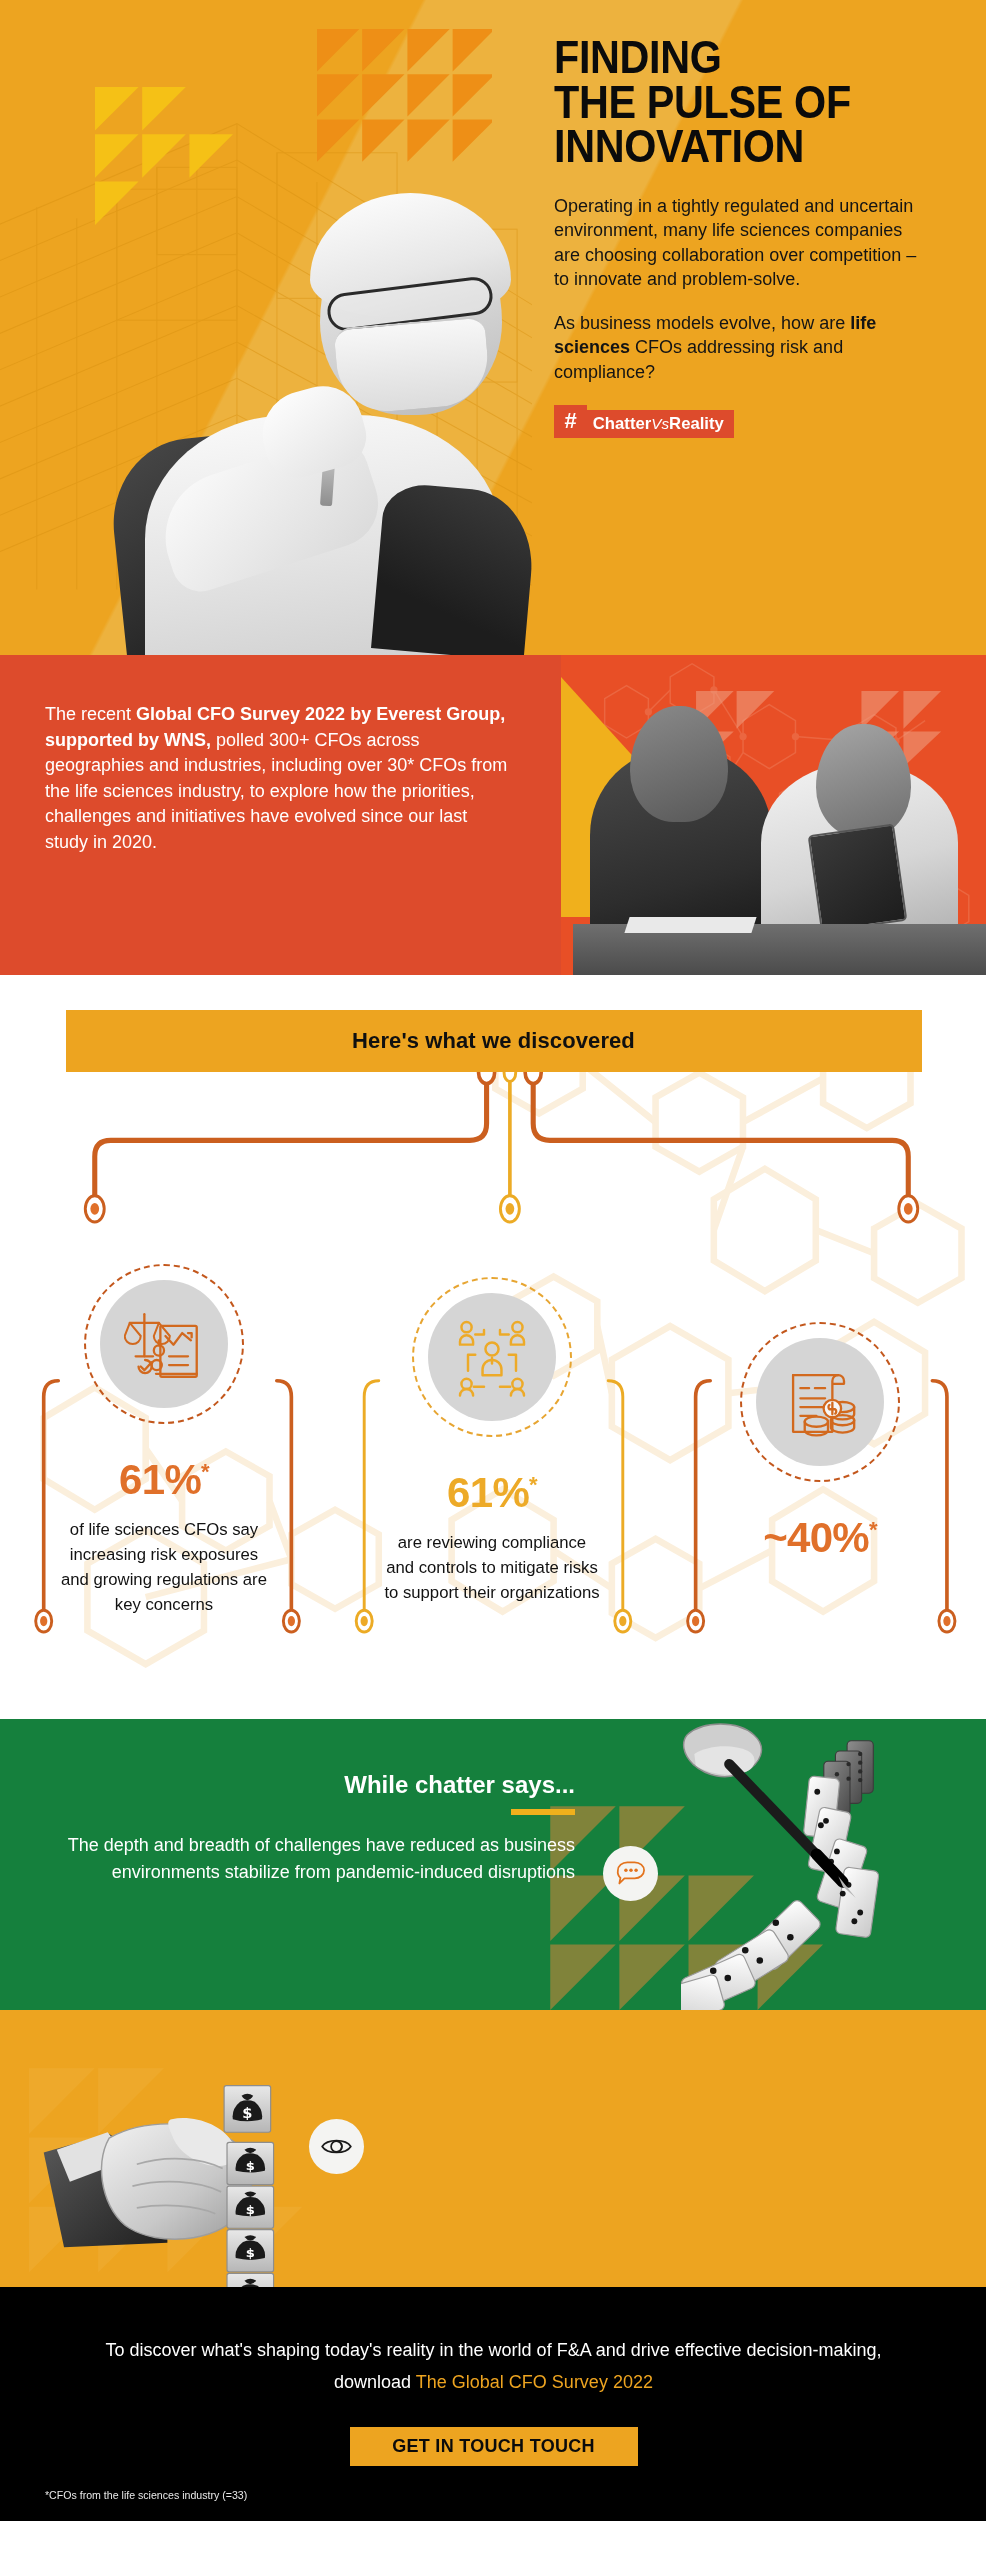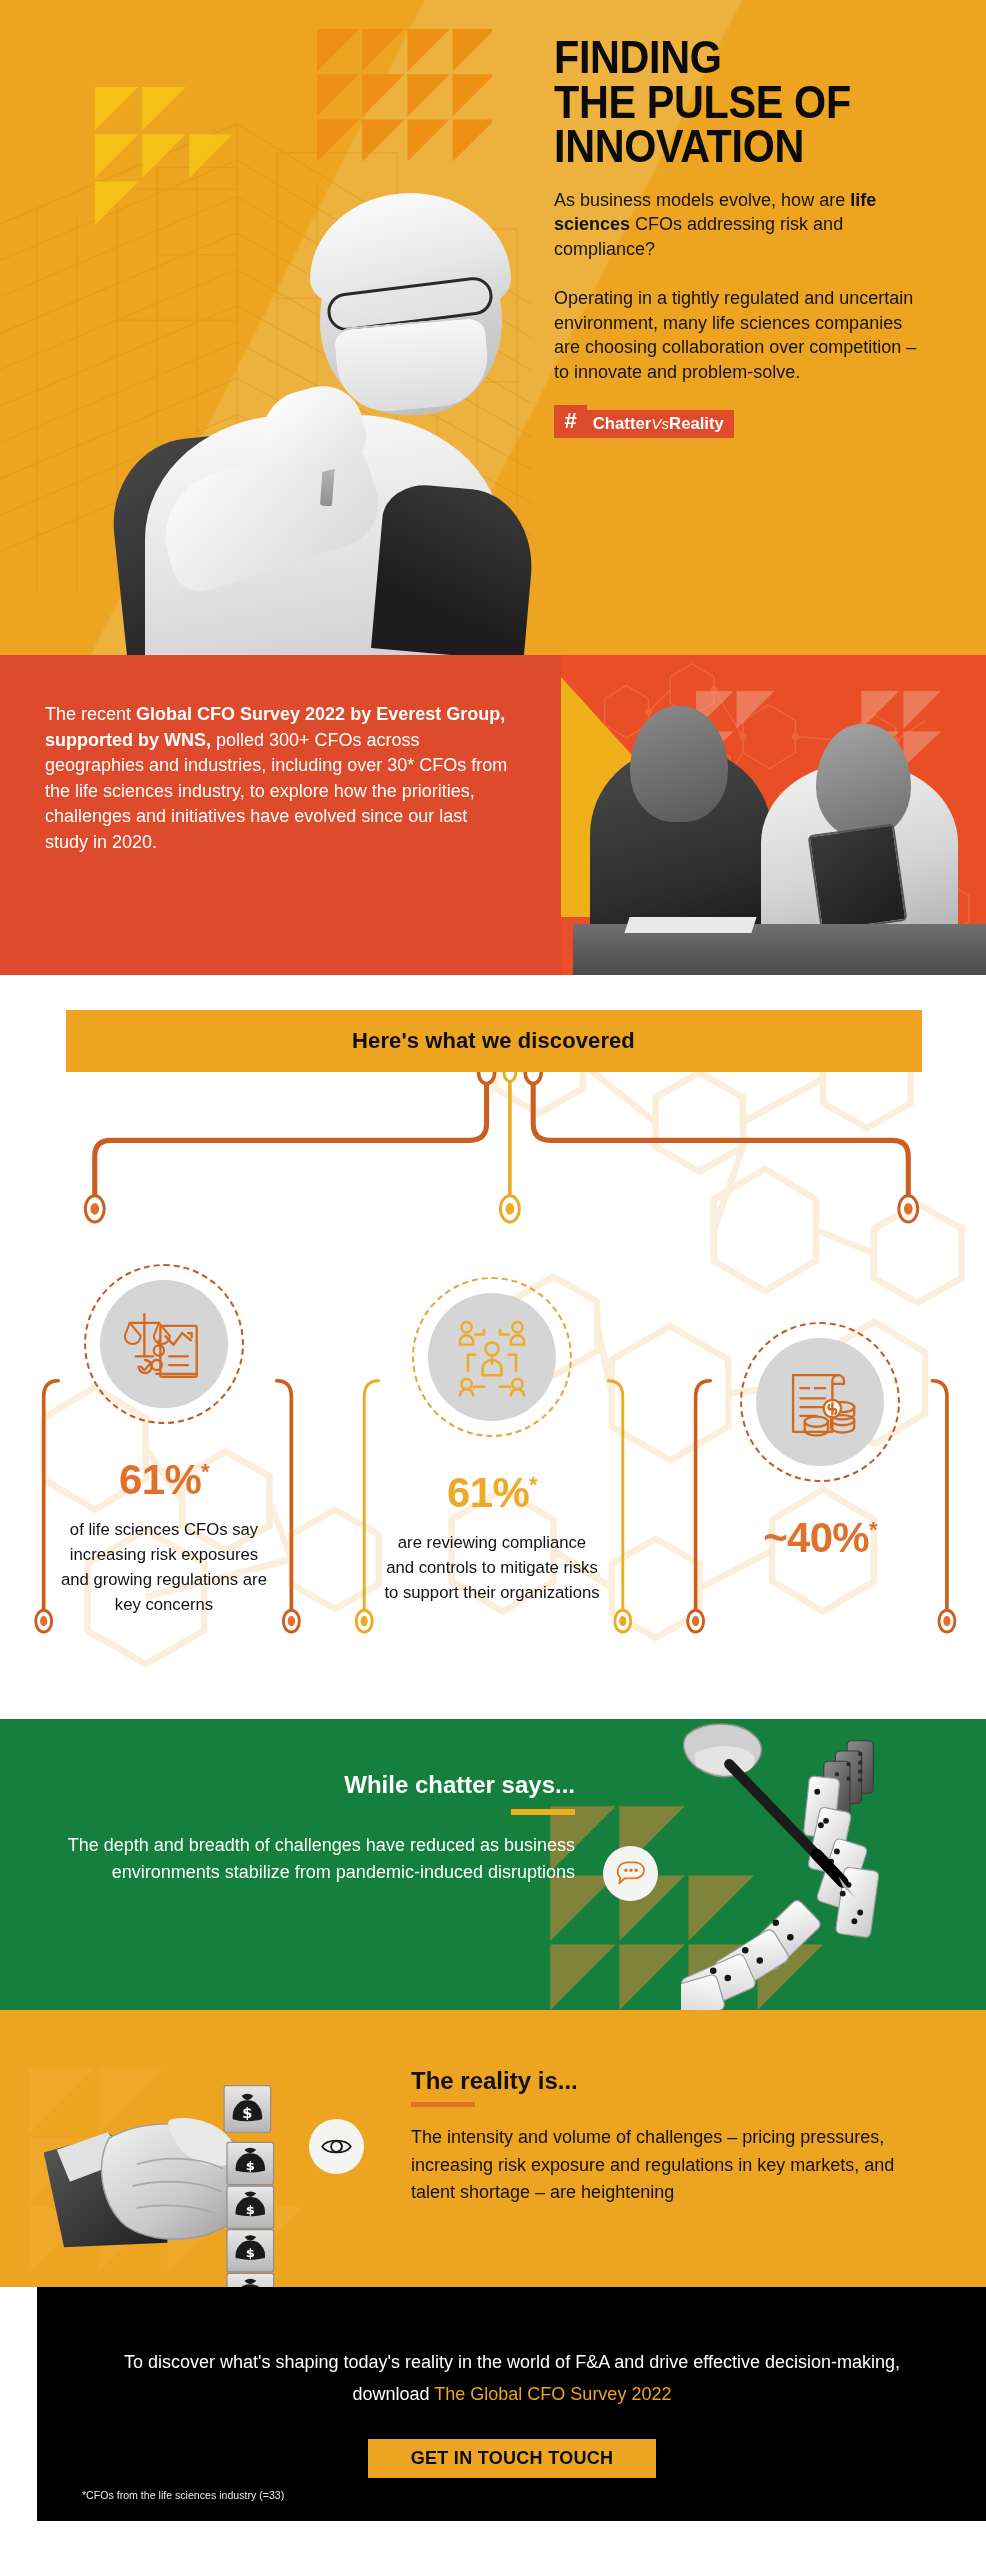--- a/index.html
+++ b/index.html
@@ -269,21 +269,21 @@
     position: absolute; z-index: 6; left: 309px; top: 109px;
     width: 55px; height: 55px; border-radius: 50%; background: #f4f4f2;
     display: flex; align-items: center; justify-content: center;
   }
   .reality-text { position: relative; z-index: 4; margin-left: 411px; padding-top: 57px; width: 524px; }
   .reality-h { color: #121212; font-size: 24px; font-weight: 700; display: inline-block; }
   .reality-ul { display: block; width: 64px; height: 5.1px; background: #e0702a; margin-top: 6.6px; }
   .reality-p { color: #121212; font-size: 18px; line-height: 1.52; margin-top: 17.5px; width: 489px; }
 
   
-  .footer { position: relative; background: #000000; height: 234px; padding-top: 60px; margin-left: 37px; }
+  .footer { position: relative; background: #000000; height: 234px; padding-top: 48px; }
   .footer-p {
     color: #ffffff; font-size: 18px; line-height: 1.75; text-align: center;
     max-width: 815px; margin: 0 auto;
   }
   .footer-p a, .footer-link { color: #eda420; text-decoration: none; }
   .cta {
     display: block; margin: 29px auto 0; width: 288px; height: 39px;
     background: #eda420; color: #0b0b0b; border: none;
     font-family: "Liberation Sans", sans-serif;
     font-size: 18px; font-weight: 700; letter-spacing: 0.3px; cursor: pointer;
@@ -352,22 +352,22 @@
         <div class="sci-arm"></div>
         <div class="sci-vial"></div>
         <div class="sci-glove"></div>
       </div>
     </div>
 
     <div class="hero-text">
       <h1 class="hero-title">FINDING
 THE PULSE OF
 INNOVATION</h1>
+      <p class="hero-p">Operating in a tightly regulated and uncertain environment, many life sciences companies are choosing collaboration over competition – to innovate and problem-solve.</p>
       <p class="hero-p second"><span>As business models evolve, how are </span><b>life sciences</b><span> CFOs addressing risk and compliance?</span></p>
-      <p class="hero-p">Operating in a tightly regulated and uncertain environment, many life sciences companies are choosing collaboration over competition – to innovate and problem-solve.</p>
       <div class="hashtag">
         <div class="hsq">#</div>
         <div class="hlabel">
             <b>Chatter</b>
             <span class="vs">Vs</span>
             <b>Reality</b>
           </div>
       </div>
     </div>
   </section>
@@ -787,25 +787,20 @@
     <div class="eye-badge">
       <svg width="33" height="33" viewBox="0 0 46 46">
         <g stroke="#1a1a1a" stroke-width="2.4" fill="none" stroke-linecap="round" stroke-linejoin="round">
           <path d="M3 23 C10 12 36 12 43 23 C36 34 10 34 3 23 Z"></path>
           <circle cx="23" cy="23" r="7.5"></circle>
           <path d="M23 15.5 a7.5 7.5 0 0 1 0 15"></path>
         </g>
       </svg>
     </div>
 
-    <div class="reality-text">
-      <span class="reality-h">The reality is...</span>
-      <span class="reality-ul"></span>
-      <p class="reality-p">The intensity and volume of challenges – pricing pressures, increasing risk exposure and regulations in key markets, and talent shortage – are heightening</p>
-    </div>
   </section>
 
   <footer class="footer">
     <p class="footer-p"><span>To discover what's shaping today's reality in the world of F&amp;A and drive effective decision-making, download </span><a class="footer-link" href="#">The Global CFO Survey 2022</a></p>
     <button class="cta">GET IN TOUCH TOUCH</button>
     <div class="footnote">*CFOs from the life sciences industry (=33)</div>
   </footer>
 
 </div>
 

